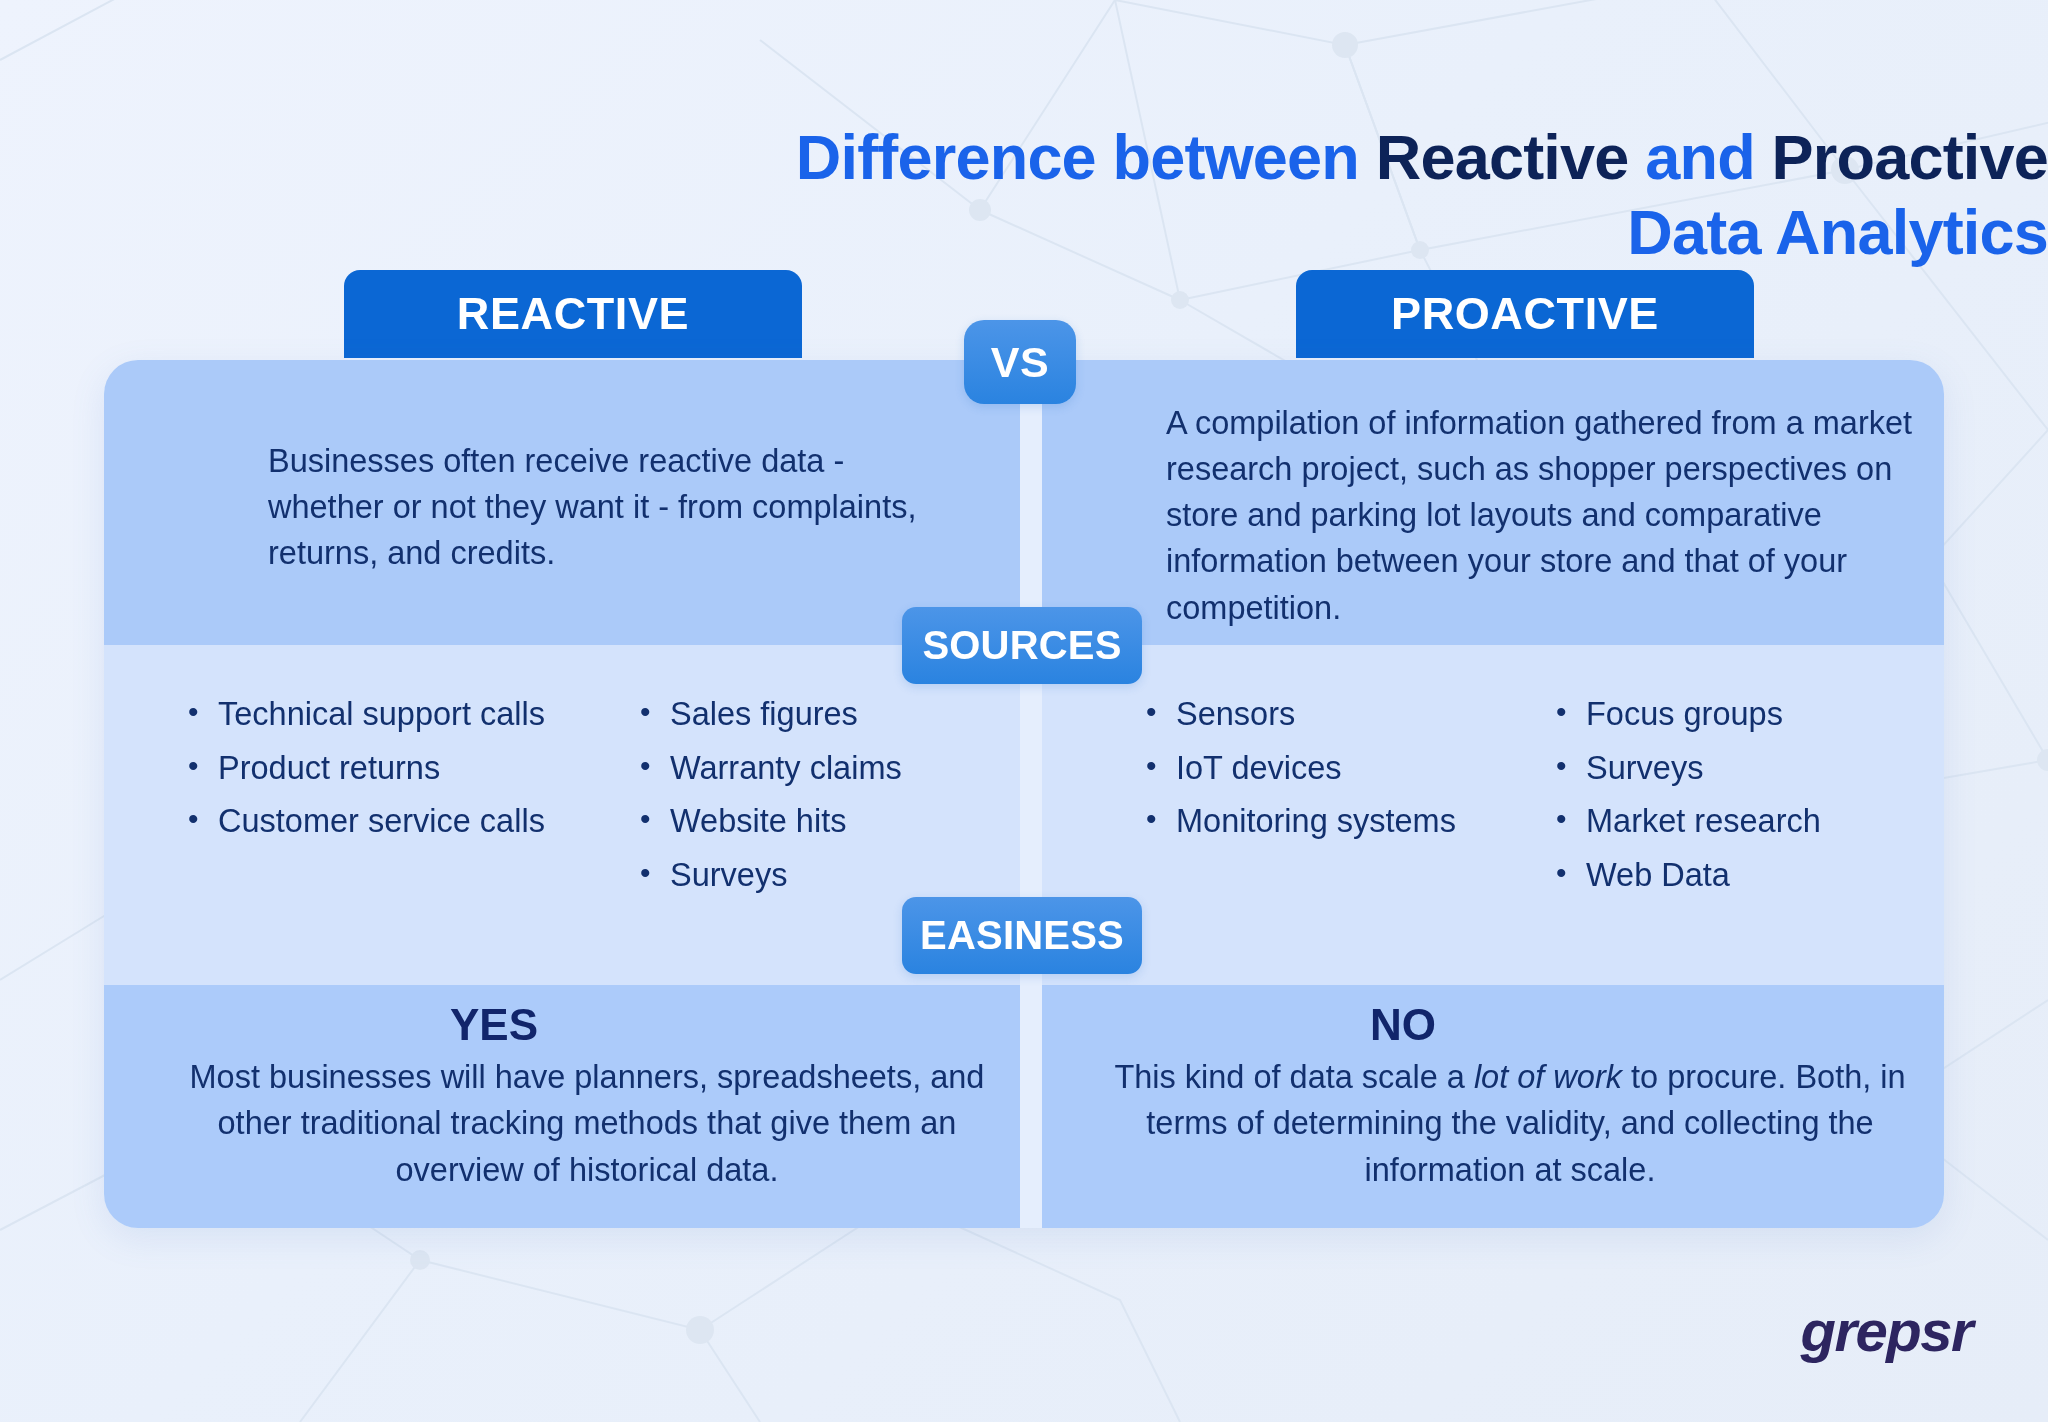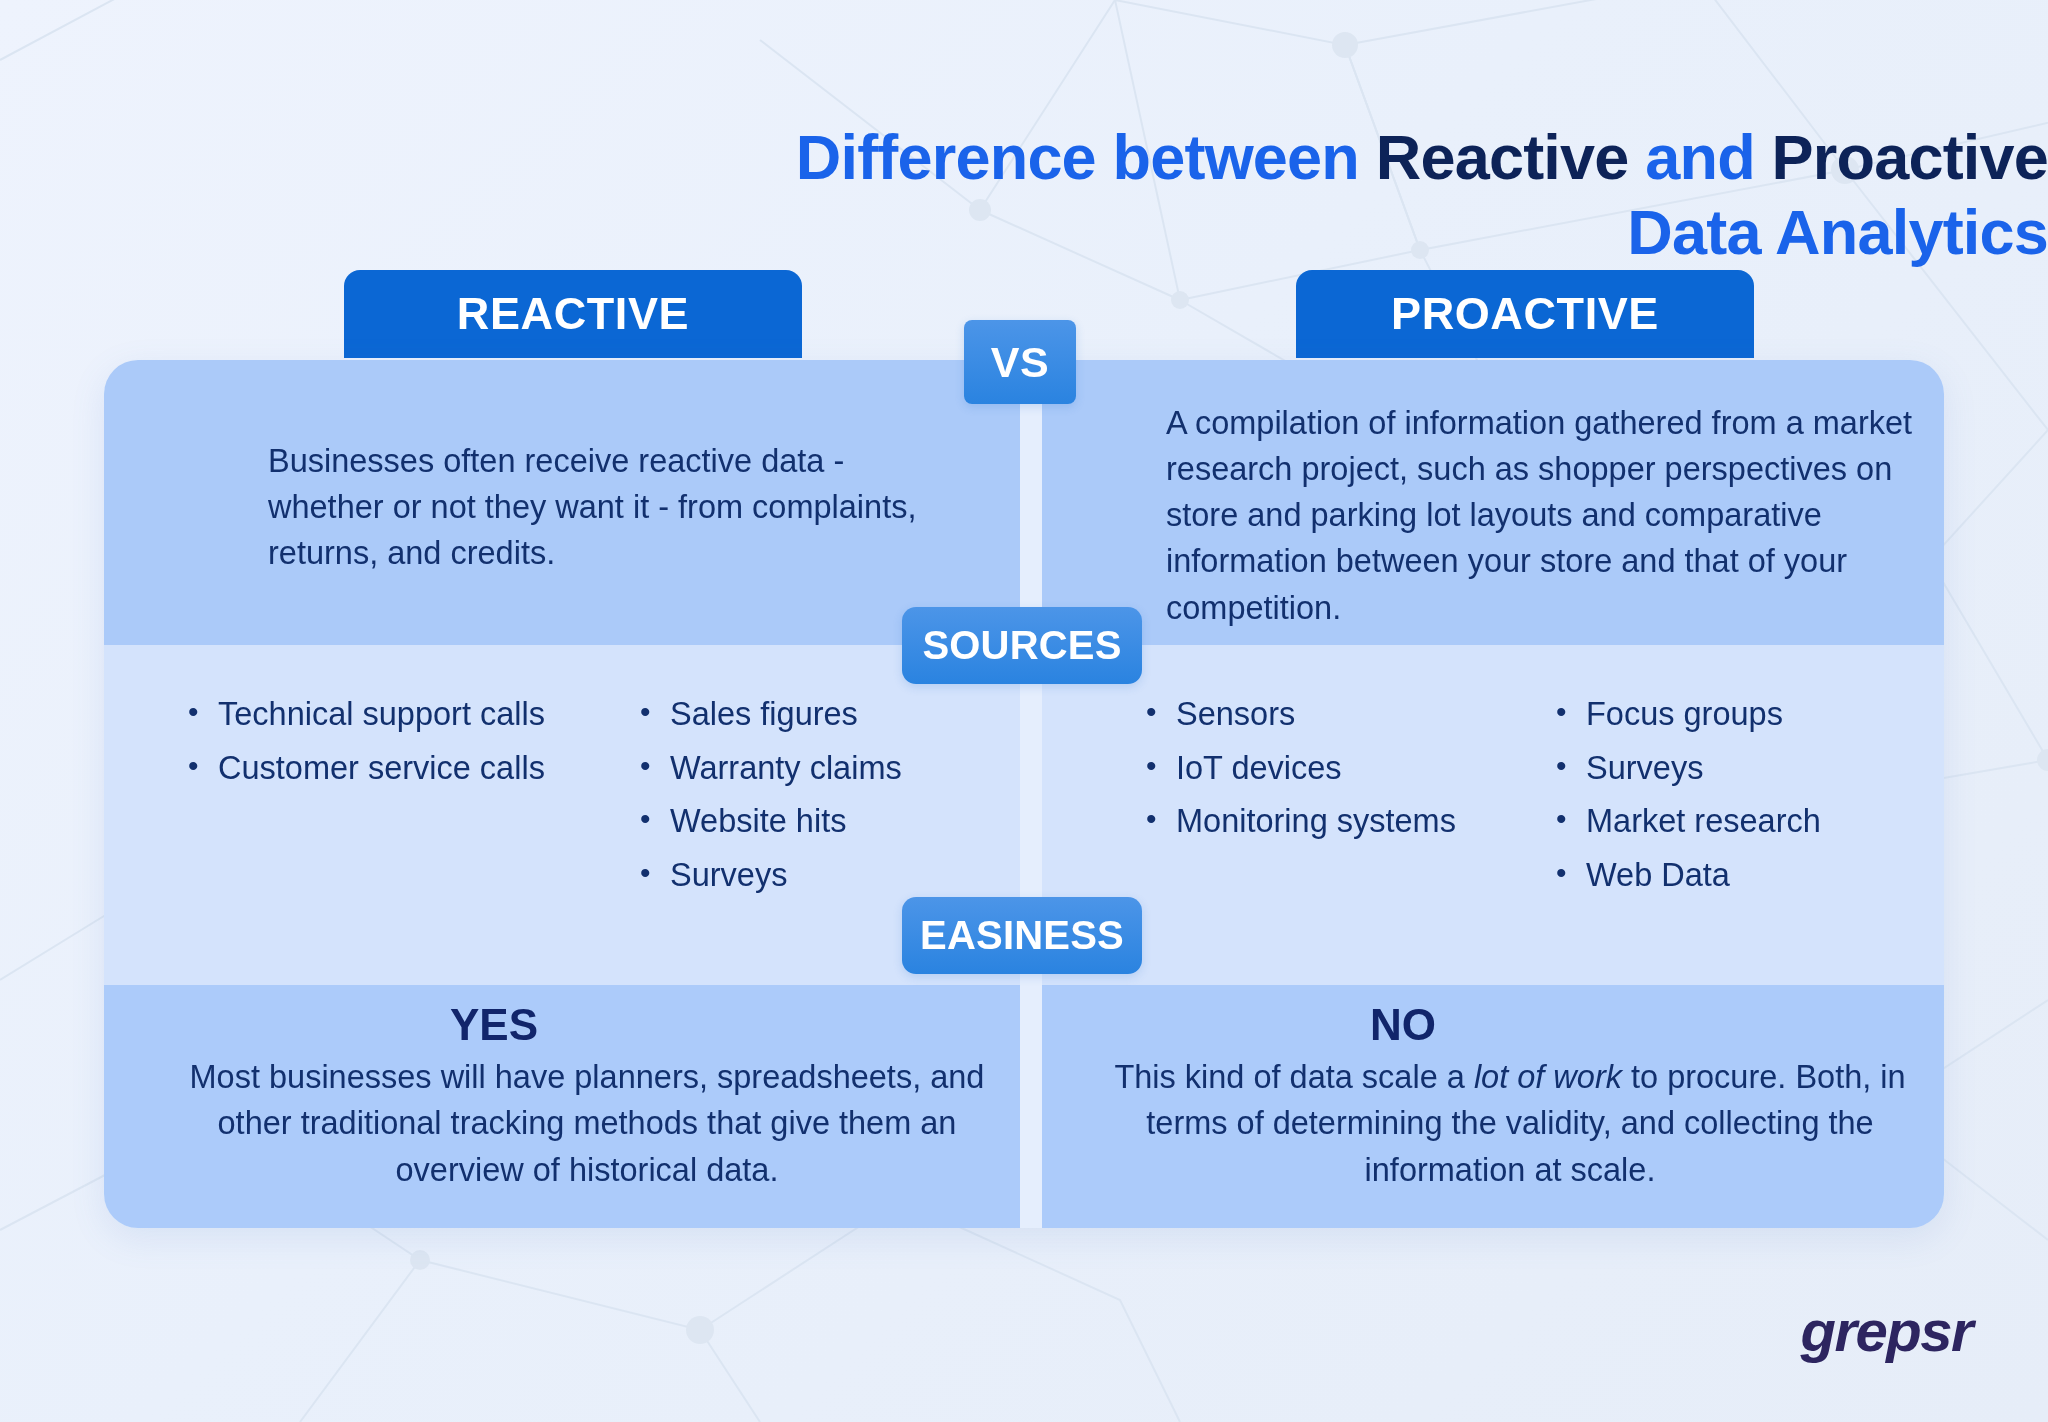--- a/index.html
+++ b/index.html
@@ -122,21 +122,21 @@
     align-items: center;
     justify-content: center;
     z-index: 6;
     box-shadow: 0 3px 10px rgba(40,110,200,0.18);
   }
   #pill-vs {
     left: 964px;
     top: 320px;
     width: 112px;
     height: 84px;
-    border-radius: 8px;
+    border-radius: 20px;
     font-size: 43px;
     letter-spacing: 0.5px;
   }
   #pill-sources {
     left: 902px;
     top: 607px;
     width: 240px;
     height: 77px;
     border-radius: 14px;
     font-size: 40px;
@@ -306,20 +306,21 @@
 </div>
 <div id="pill-easiness" class="pill">
   <span>EASINESS</span>
 </div>
 
 <div id="desc-left" class="desc">Businesses often receive reactive data - whether or not they want it - from complaints, returns, and credits.</div>
 <div id="desc-right" class="desc">A compilation of information gathered from a market research project, such as shopper perspectives on store and parking lot layouts and comparative information between your store and that of your competition.</div>
 
 <ul id="src-left-a" class="bullets">
     <li>Technical support calls</li>
+    <li>Product returns</li>
     <li>Customer service calls</li>
   </ul>
 <ul id="src-left-b" class="bullets">
     <li>Sales figures</li>
     <li>Warranty claims</li>
     <li>Website hits</li>
     <li>Surveys</li>
   </ul>
 <ul id="src-right-a" class="bullets">
     <li>Sensors</li>

